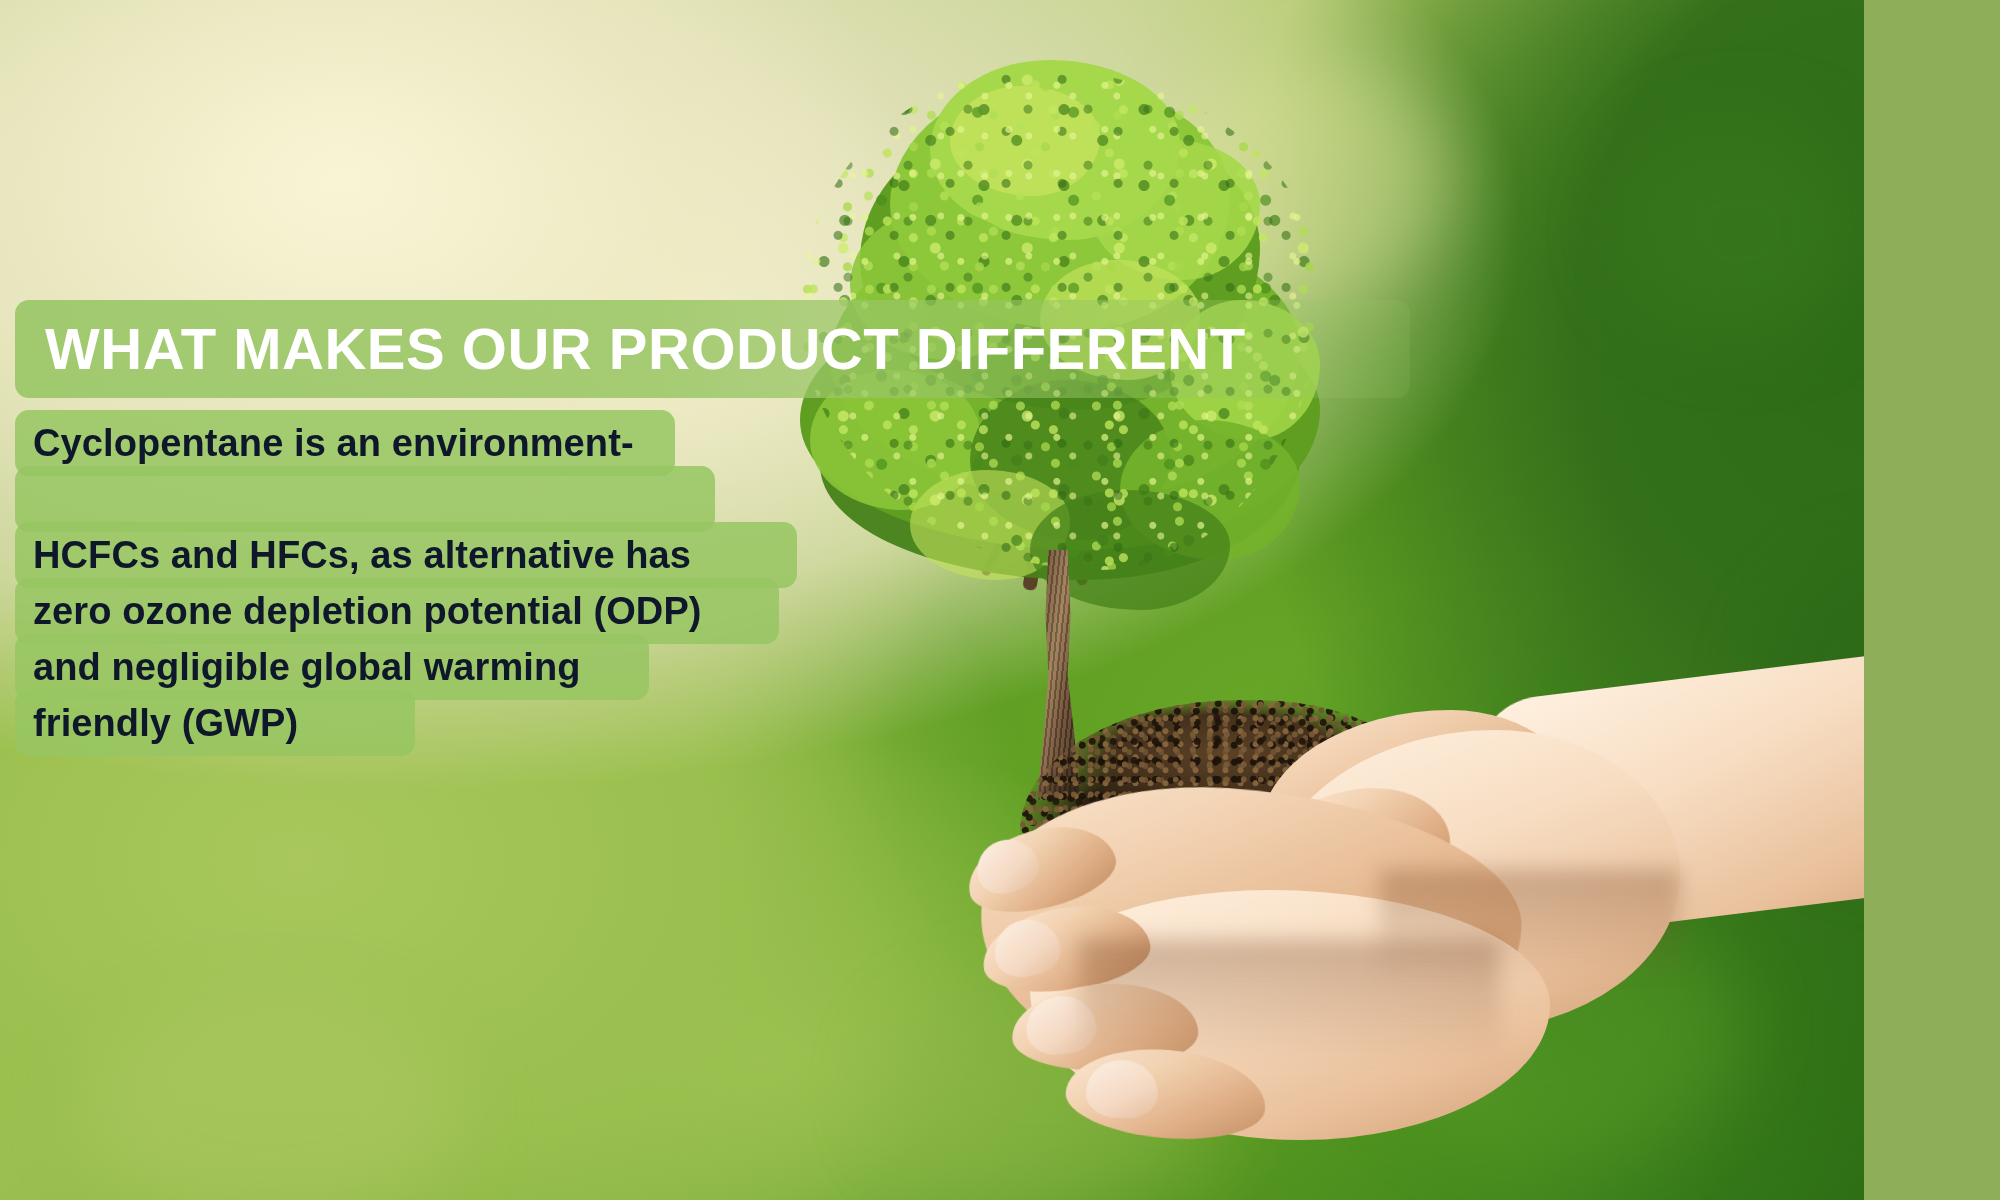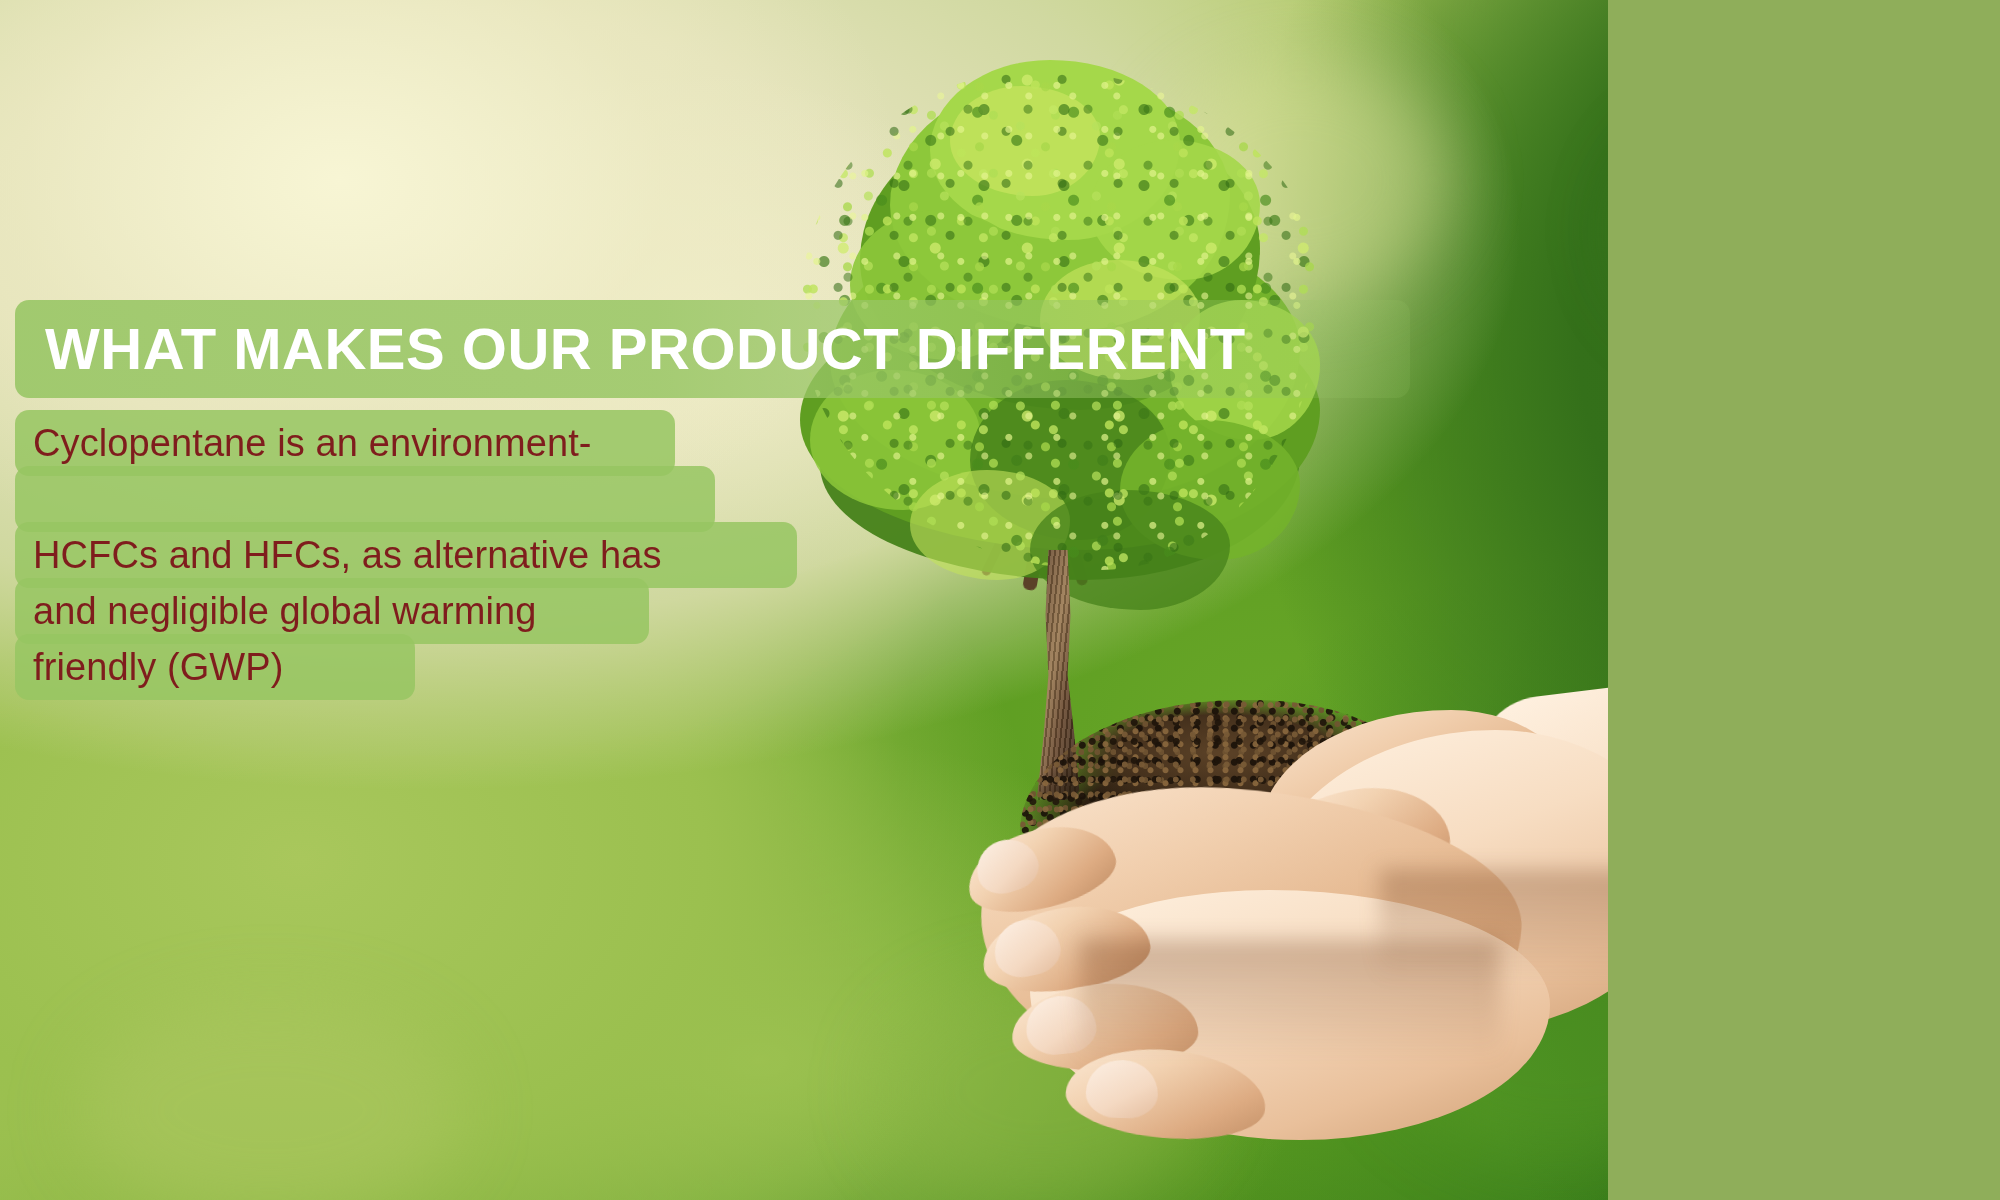--- a/index.html
+++ b/index.html
@@ -6,21 +6,21 @@
   * { margin:0; padding:0; box-sizing:border-box; }
   html,body { width:2000px; height:1200px; overflow:hidden; }
   body {
     font-family:"Liberation Sans", sans-serif;
     background:#8fae5a;
   }
 
   
   .stage {
     position:relative;
-    width:1608px; height:1200px;
+    width:1864px; height:1200px;
     overflow:hidden;
   }
 
   
   .photo {
     position:absolute; inset:0;
     background:
       
       radial-gradient(ellipse 720px 520px at 340px 180px, rgba(248,246,214,0.95) 0%, rgba(238,235,196,0.55) 45%, rgba(230,228,180,0.0) 78%),
       radial-gradient(ellipse 460px 360px at 700px 330px, rgba(243,240,205,0.75) 0%, rgba(233,232,186,0.0) 72%),
@@ -224,24 +224,24 @@
     position:absolute; left:0; top:-5px; height:66px;
     border-radius:14px;
     background:rgba(150,198,98,0.85);
     z-index:0;
   }
   .line .txt {
     position:relative; z-index:1;
     display:inline-block;
     padding-left:18px;
     font-family:"Liberation Sans", sans-serif;
-    font-weight:400;
+    font-weight:700;
     font-size:38px;
     letter-spacing:0.1px;
-    color:#7f1d1d;
+    color:#0f172a;
   }
 </style>
 </head>
 <body>
 
 <div class="stage">
 
   <div class="photo"></div>
   <div class="bokeh bk1"></div>
   <div class="bokeh bk2"></div>
@@ -328,20 +328,24 @@
           <span class="txt">Cyclopentane is an environment-</span>
         </span>
         <span class="line">
           <span class="hl" style="width:700px;"></span>
         </span>
         <span class="line">
           <span class="hl" style="width:782px;"></span>
           <span class="txt">HCFCs and HFCs, as alternative has</span>
         </span>
         <span class="line">
+          <span class="hl" style="width:764px;"></span>
+          <span class="txt">zero ozone depletion potential (ODP)</span>
+        </span>
+        <span class="line">
           <span class="hl" style="width:634px;"></span>
           <span class="txt">and negligible global warming</span>
         </span>
         <span class="line">
           <span class="hl" style="width:400px;"></span>
           <span class="txt">friendly (GWP)</span>
         </span>
       </div>
 
       <div class="para">

